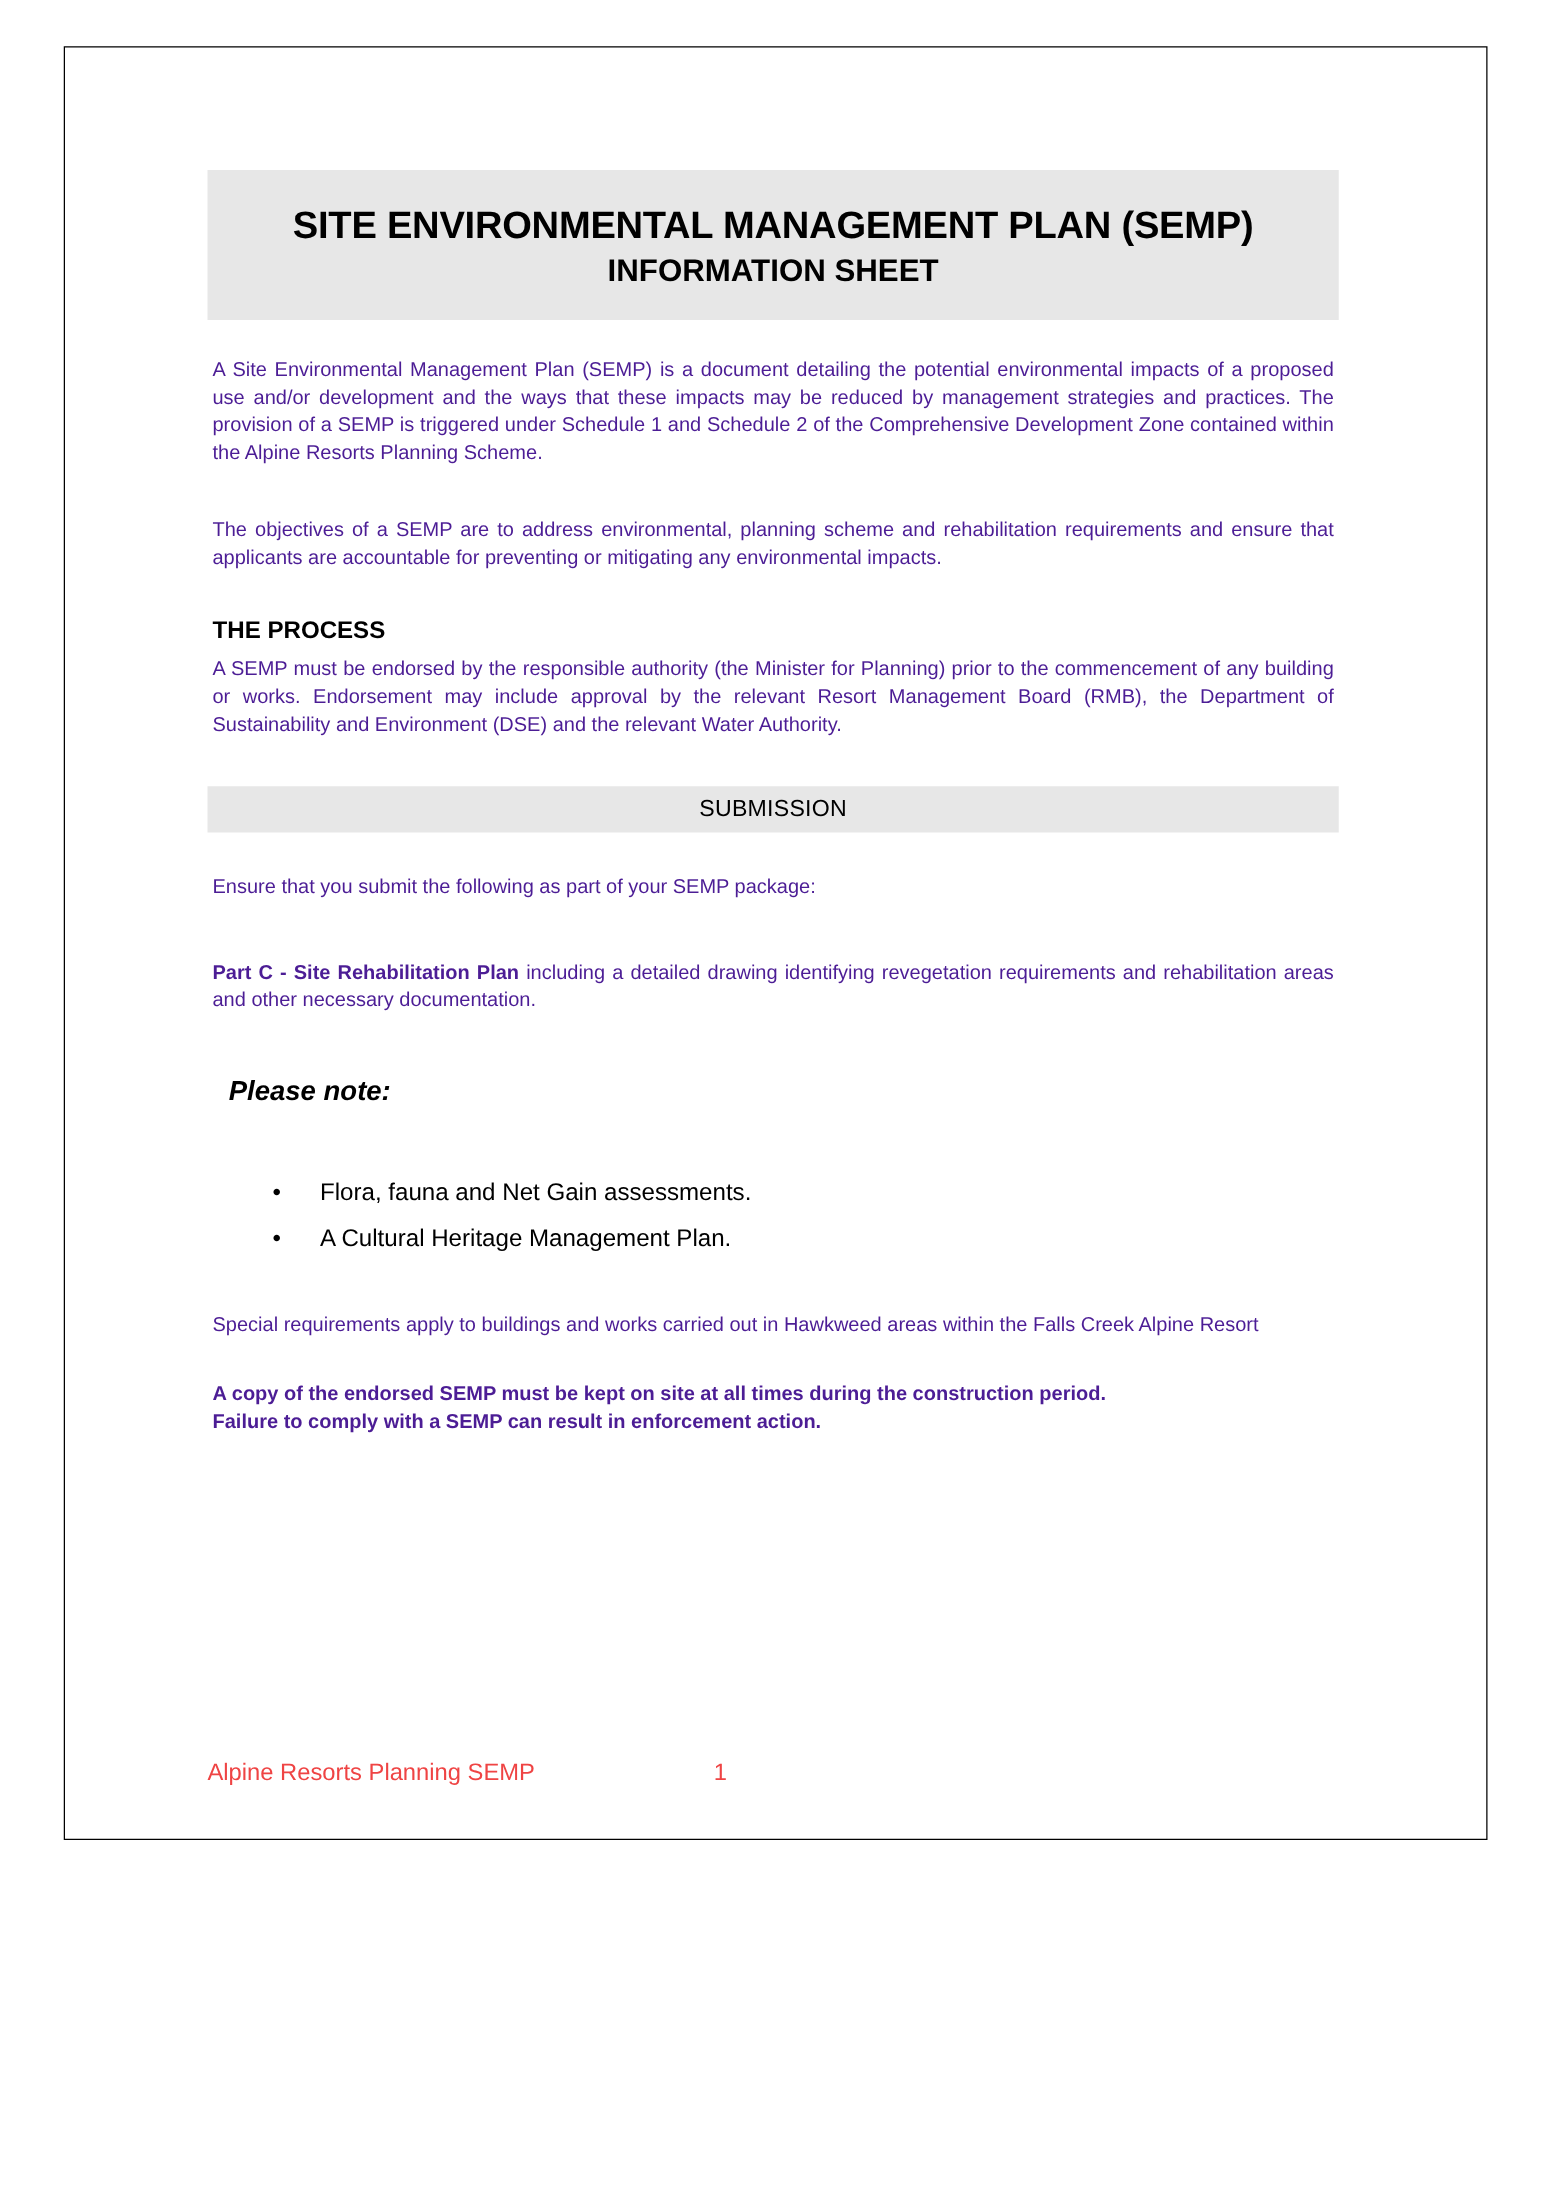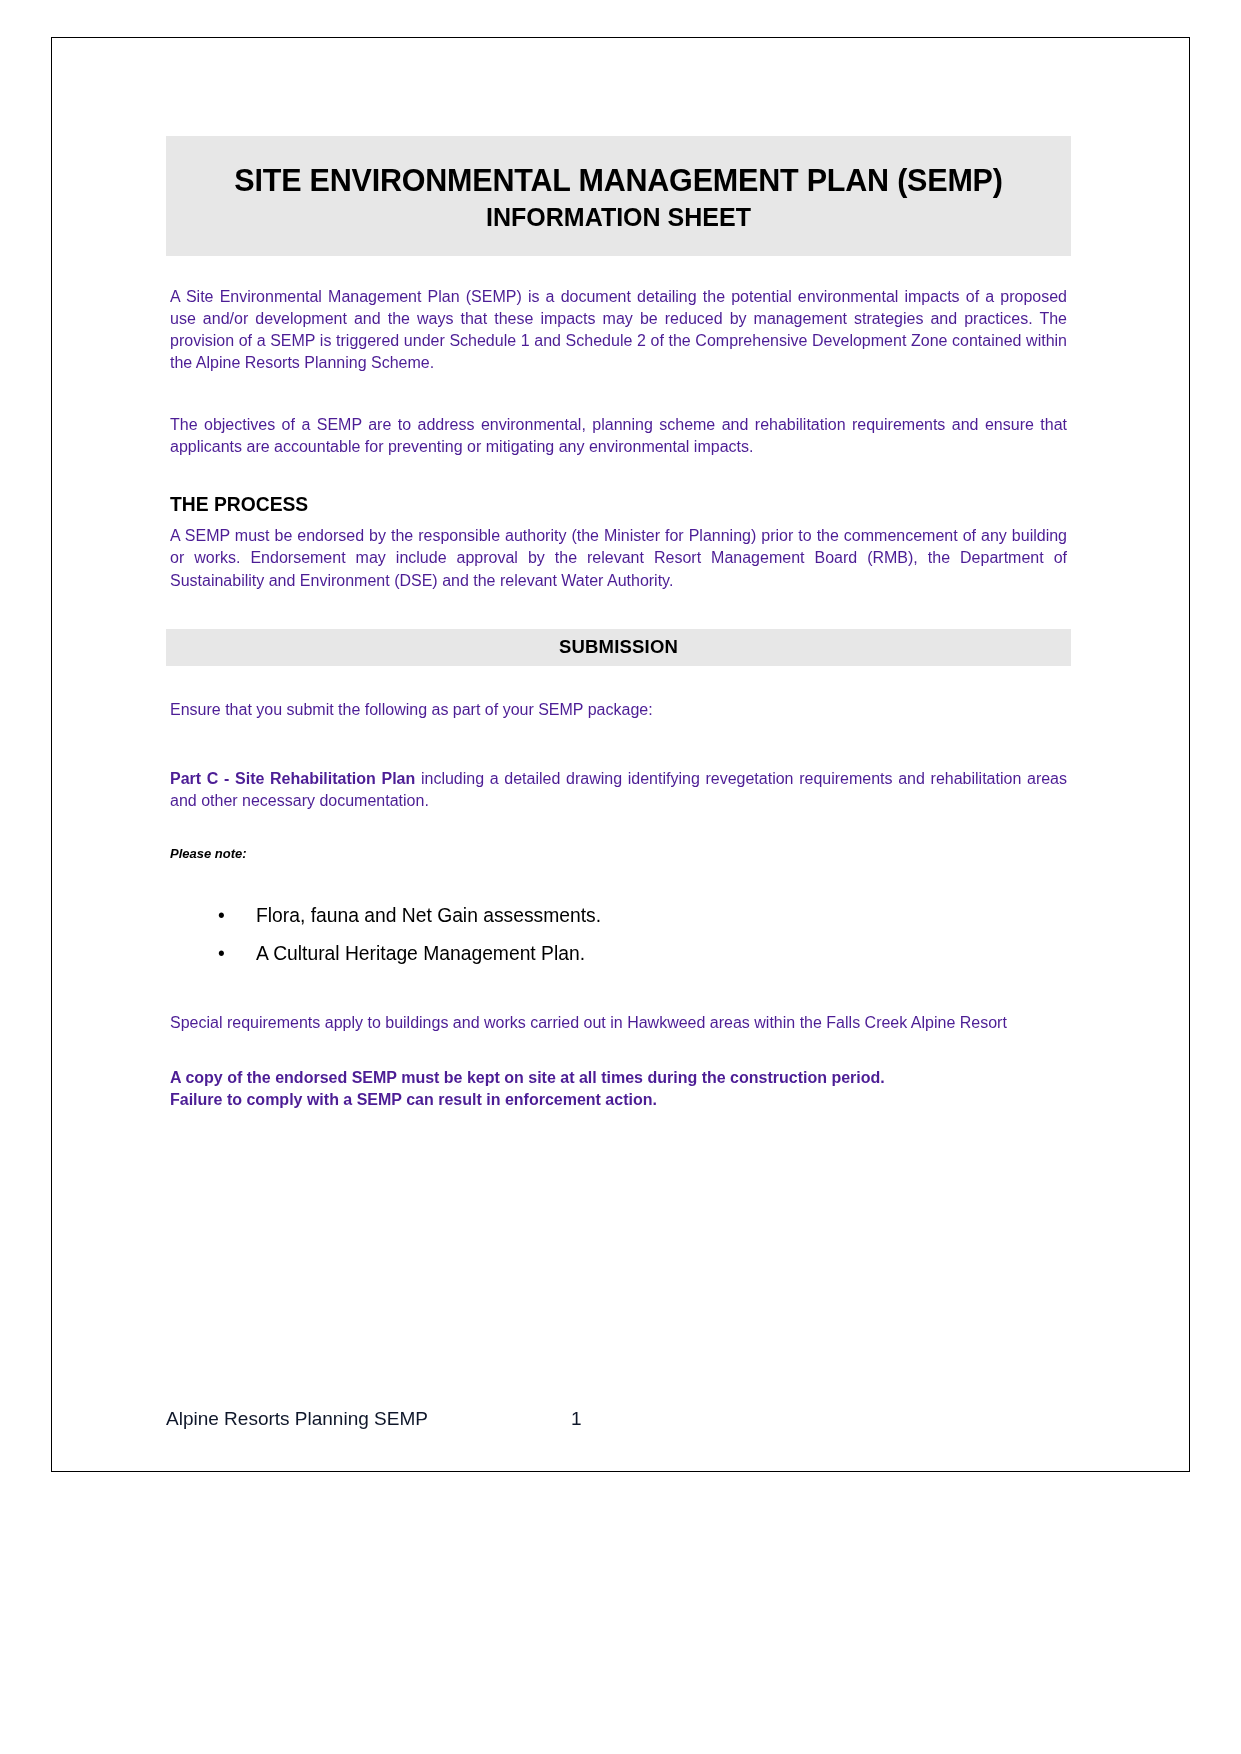--- a/index.html
+++ b/index.html
@@ -57,21 +57,21 @@
     font-size: 25px;
     font-weight: bold;
     line-height: 1.3;
     margin-top: 4px;
   }
   .banner-sub {
     margin-top: 37px;
     padding: 7px 10px 8px 10px;
     text-align: center;
     font-size: 18.5px;
-    font-weight: bold;
+    font-weight: normal;
     letter-spacing: 0.2px;
   }
 
   
   .body-col {
     padding: 0 4px 0 4px;
   }
   p.para {
     font-size: 16px;
     line-height: 1.385;
@@ -86,24 +86,24 @@
     font-size: 19.3px;
     font-weight: bold;
     margin: 0;
     padding: 0;
     line-height: 1.385;
   }
   .gap-lg { height: 33px; }
   .gap-xs { height: 7px; }
 
   .note-head {
-    font-size: 13px;
+    font-size: 22px;
     font-weight: bold;
     font-style: italic;
-    margin: 0;
+    margin: 13px;
     line-height: 1.385;
   }
 
   strong.b { font-weight: bold; }
 
   
   ul.bullets {
     list-style: none;
     margin: 0;
     padding: 0;
@@ -123,21 +123,21 @@
     line-height: 1.385;
   }
 
   
   .footer {
     position: absolute;
     left: 114px;
     bottom: 41px;
     width: 905px;
     font-size: 19px;
-    color: #0f172a;
+    color: #ef4444;
   }
   .footer .ft-row {
     display: flex;
     align-items: baseline;
   }
   .footer .ft-label { flex: 0 0 auto; }
   .footer .ft-page {
     flex: 0 0 auto;
     margin-left: 143px;
   }

